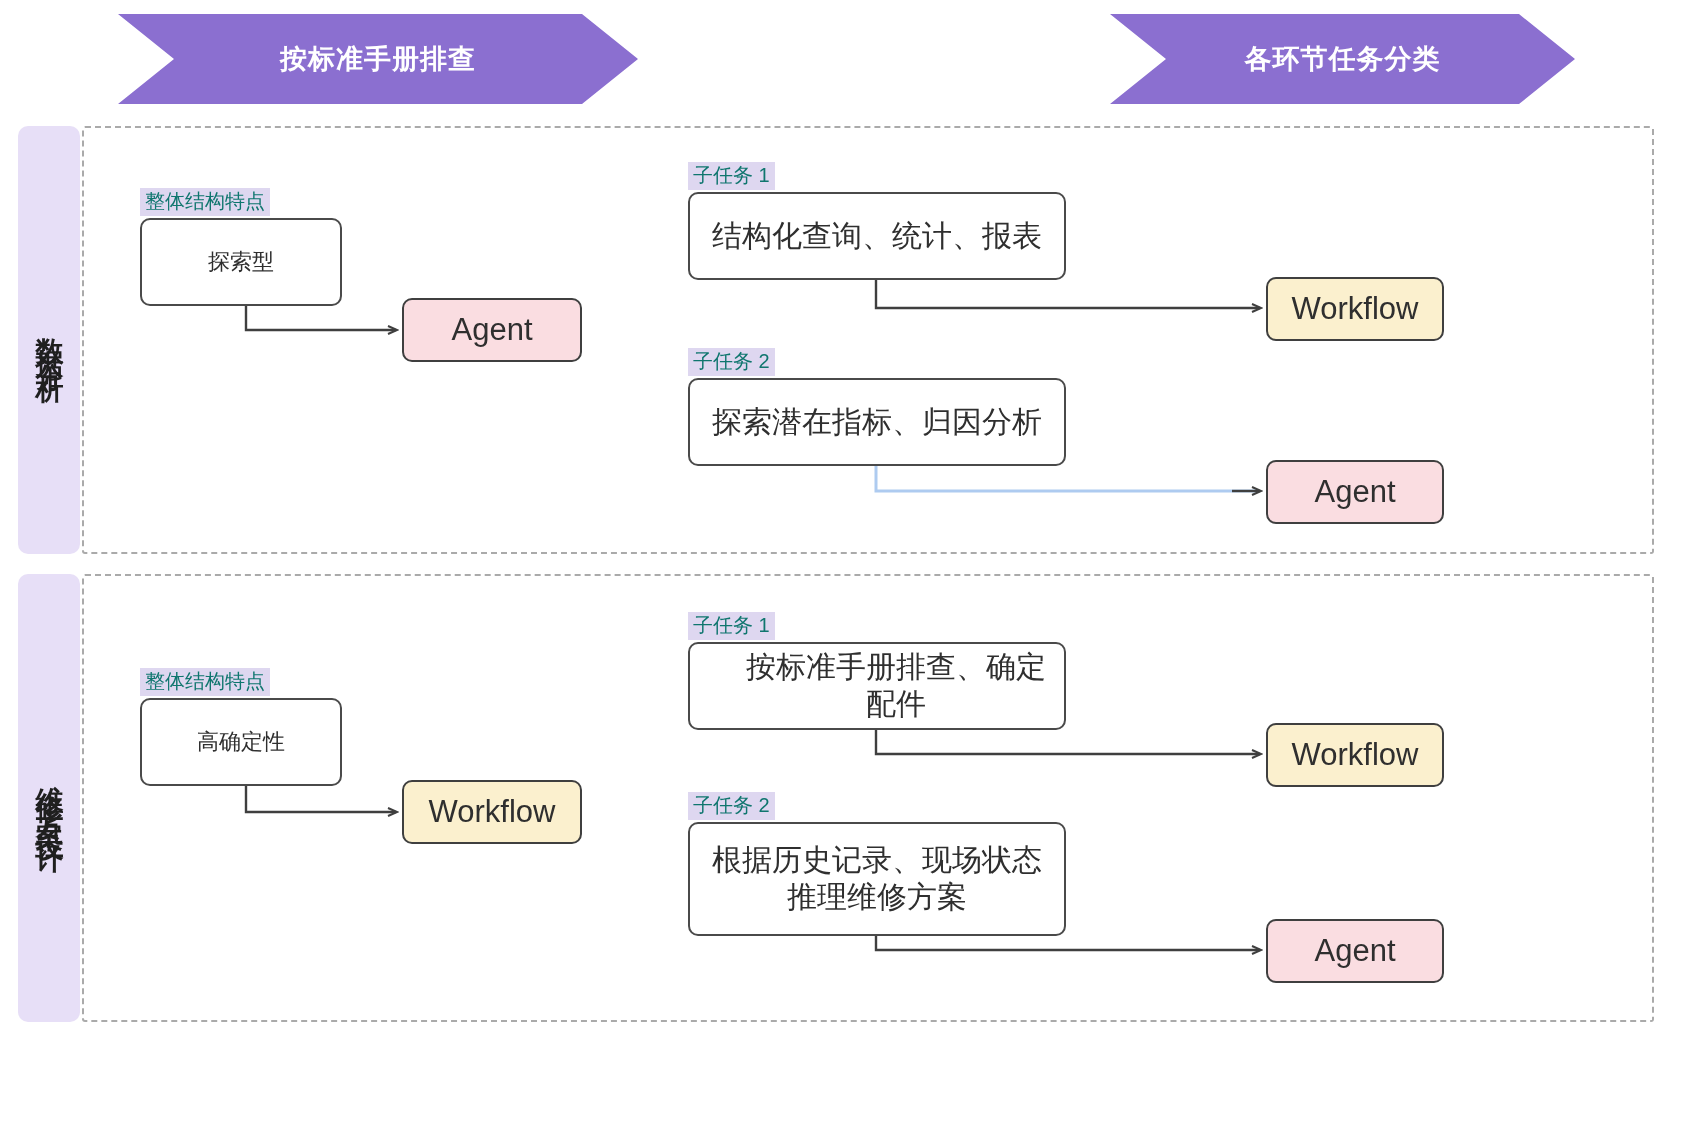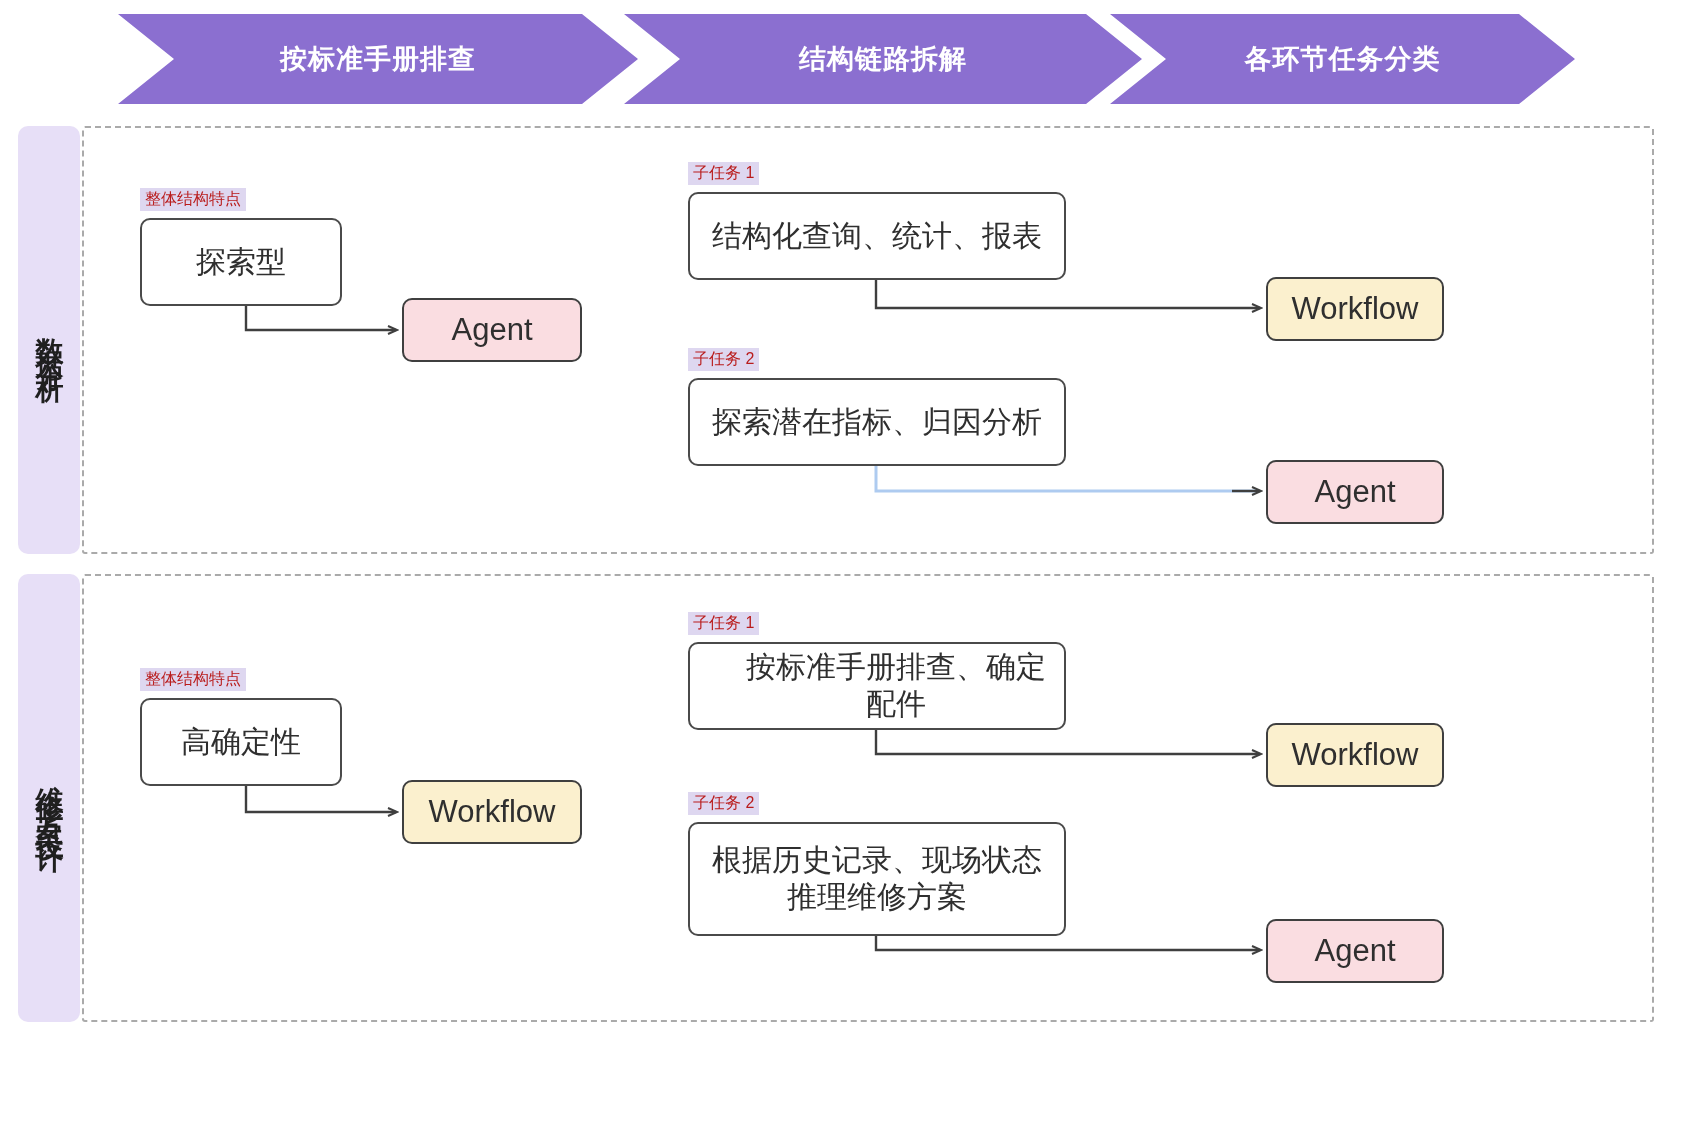--- a/index.html
+++ b/index.html
@@ -95,54 +95,51 @@
     background: #ffffff;
     display: flex;
     align-items: center;
     justify-content: center;
     text-align: center;
     font-size: 30px;
     color: #2f2f2f;
     line-height: 1.22;
     padding: 4px 10px;
   }
-  .node.feature { width: 202px; height: 88px; font-size: 30px; }
+  .node.feature { width: 202px; height: 88px; font-size: 22px; }
   .node.subtask { width: 378px; }
   .node.agent  { background: #fadde1; border-color: #3f3f3f; }
   .node.workflow { background: #fbf0ce; border-color: #3f3f3f; }
   .node.pill { width: 180px; height: 64px; font-size: 31px; }
 
   
   .caption {
     position: absolute;
     background: #ded7f0;
-    color: #b91c1c;
-    font-size: 16px;
+    color: #0f766e;
+    font-size: 20px;
     padding: 1px 5px 2px 5px;
     white-space: nowrap;
     line-height: 1.25;
   }
 
   
   .wires {
     position: absolute;
     left: 0; top: 0;
     width: 1686px; height: 1128px;
     pointer-events: none;
   }
 </style>
 </head>
 <body>
 
 <div class="banner">
   <div class="chev chev1">
     <span class="chev-label">按标准手册排查</span>
-  </div>
-  <div class="chev chev2">
-    <span class="chev-label">结构链路拆解</span>
   </div>
   <div class="chev chev3">
     <span class="chev-label">各环节任务分类</span>
   </div>
 </div>
 
 <div class="row-group row1">
   <div class="side-tab">
     <span class="side-tab-label">数据分析</span>
   </div>

